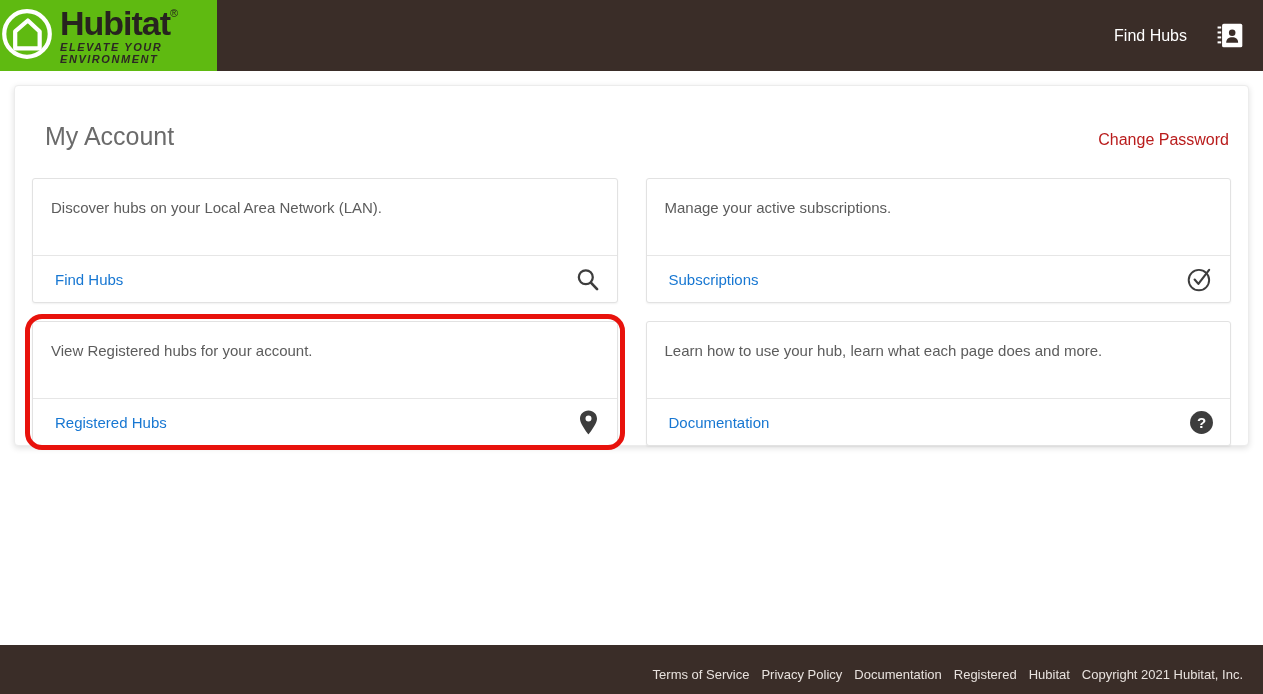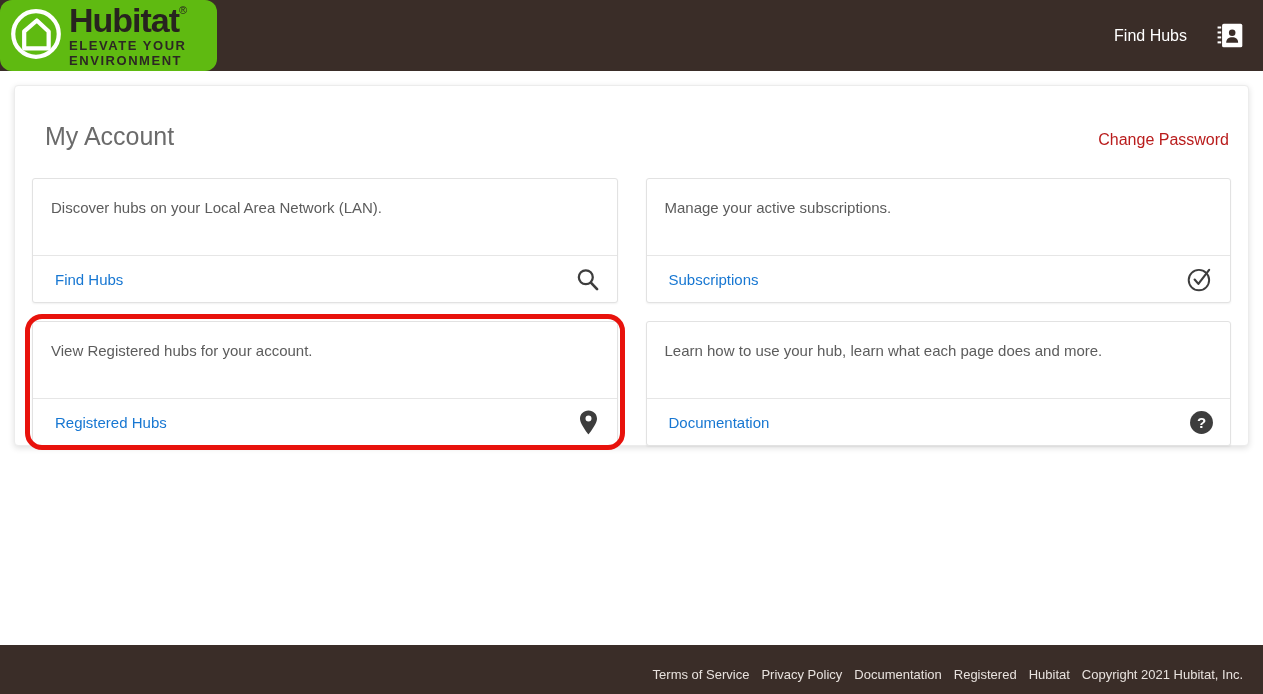--- a/index.html
+++ b/index.html
@@ -1,26 +1,26 @@
 <!DOCTYPE html>
 <html><head>
 <meta charset="utf-8">
 <style>
   * { margin: 0; padding: 0; box-sizing: border-box; }
   html, body { width: 1263px; height: 694px; background: #ffffff; font-family: "Liberation Sans", sans-serif; overflow: hidden; }
   .app { display: flex; flex-direction: column; width: 1263px; height: 694px; }
 
   
   .topbar { height: 71px; background: #3a2d28; display: flex; align-items: stretch; justify-content: space-between; flex: 0 0 auto; }
-  .logo { width: 217px; background: #5fba11; display: flex; align-items: center; padding-left: 9px; cursor: pointer; border-radius: 12px; }
+  .logo { width: 217px; background: #5fba11; display: flex; align-items: center; cursor: pointer; }
   .logo-mark { flex: 0 0 auto; }
   .wordmark { margin-left: 6px; display: flex; flex-direction: column; }
   .brand { font-size: 34px; font-weight: 700; color: #27231f; letter-spacing: -1px; line-height: 34px; }
   .brand .reg { font-size: 11px; font-weight: 400; vertical-align: top; line-height: 14px; }
-  .tagline { font-size: 13px; font-weight: 700; color: #2c2823; letter-spacing: 1.55px; margin-top: 1px; }
+  .tagline { font-size: 11px; font-weight: 700; color: #2c2823; letter-spacing: 1.55px; margin-top: 1px; font-style: italic; }
   .topnav { display: flex; align-items: center; gap: 30px; padding-right: 19px; }
   .nav-find-hubs { color: #ffffff; font-size: 16px; text-decoration: none; cursor: pointer; }
   .account-icon { display: inline-flex; cursor: pointer; }
 
   
   .main-wrap { flex: 1 1 auto; padding: 14px; }
   .container { background: #ffffff; border: 1px solid #ececec; border-radius: 4px; box-shadow: 0 2px 6px rgba(0,0,0,0.13); height: 361px; padding: 18px 17px 18px 17px; }
   .panel-head { display: flex; justify-content: space-between; align-items: baseline; padding: 2px 2px 0 13px; }
   .page-title { font-size: 25px; font-weight: 400; color: #6b6b6b; margin-top: 16px; }
   .change-password { font-size: 16px; color: #b91c1c; text-decoration: none; cursor: pointer; }

